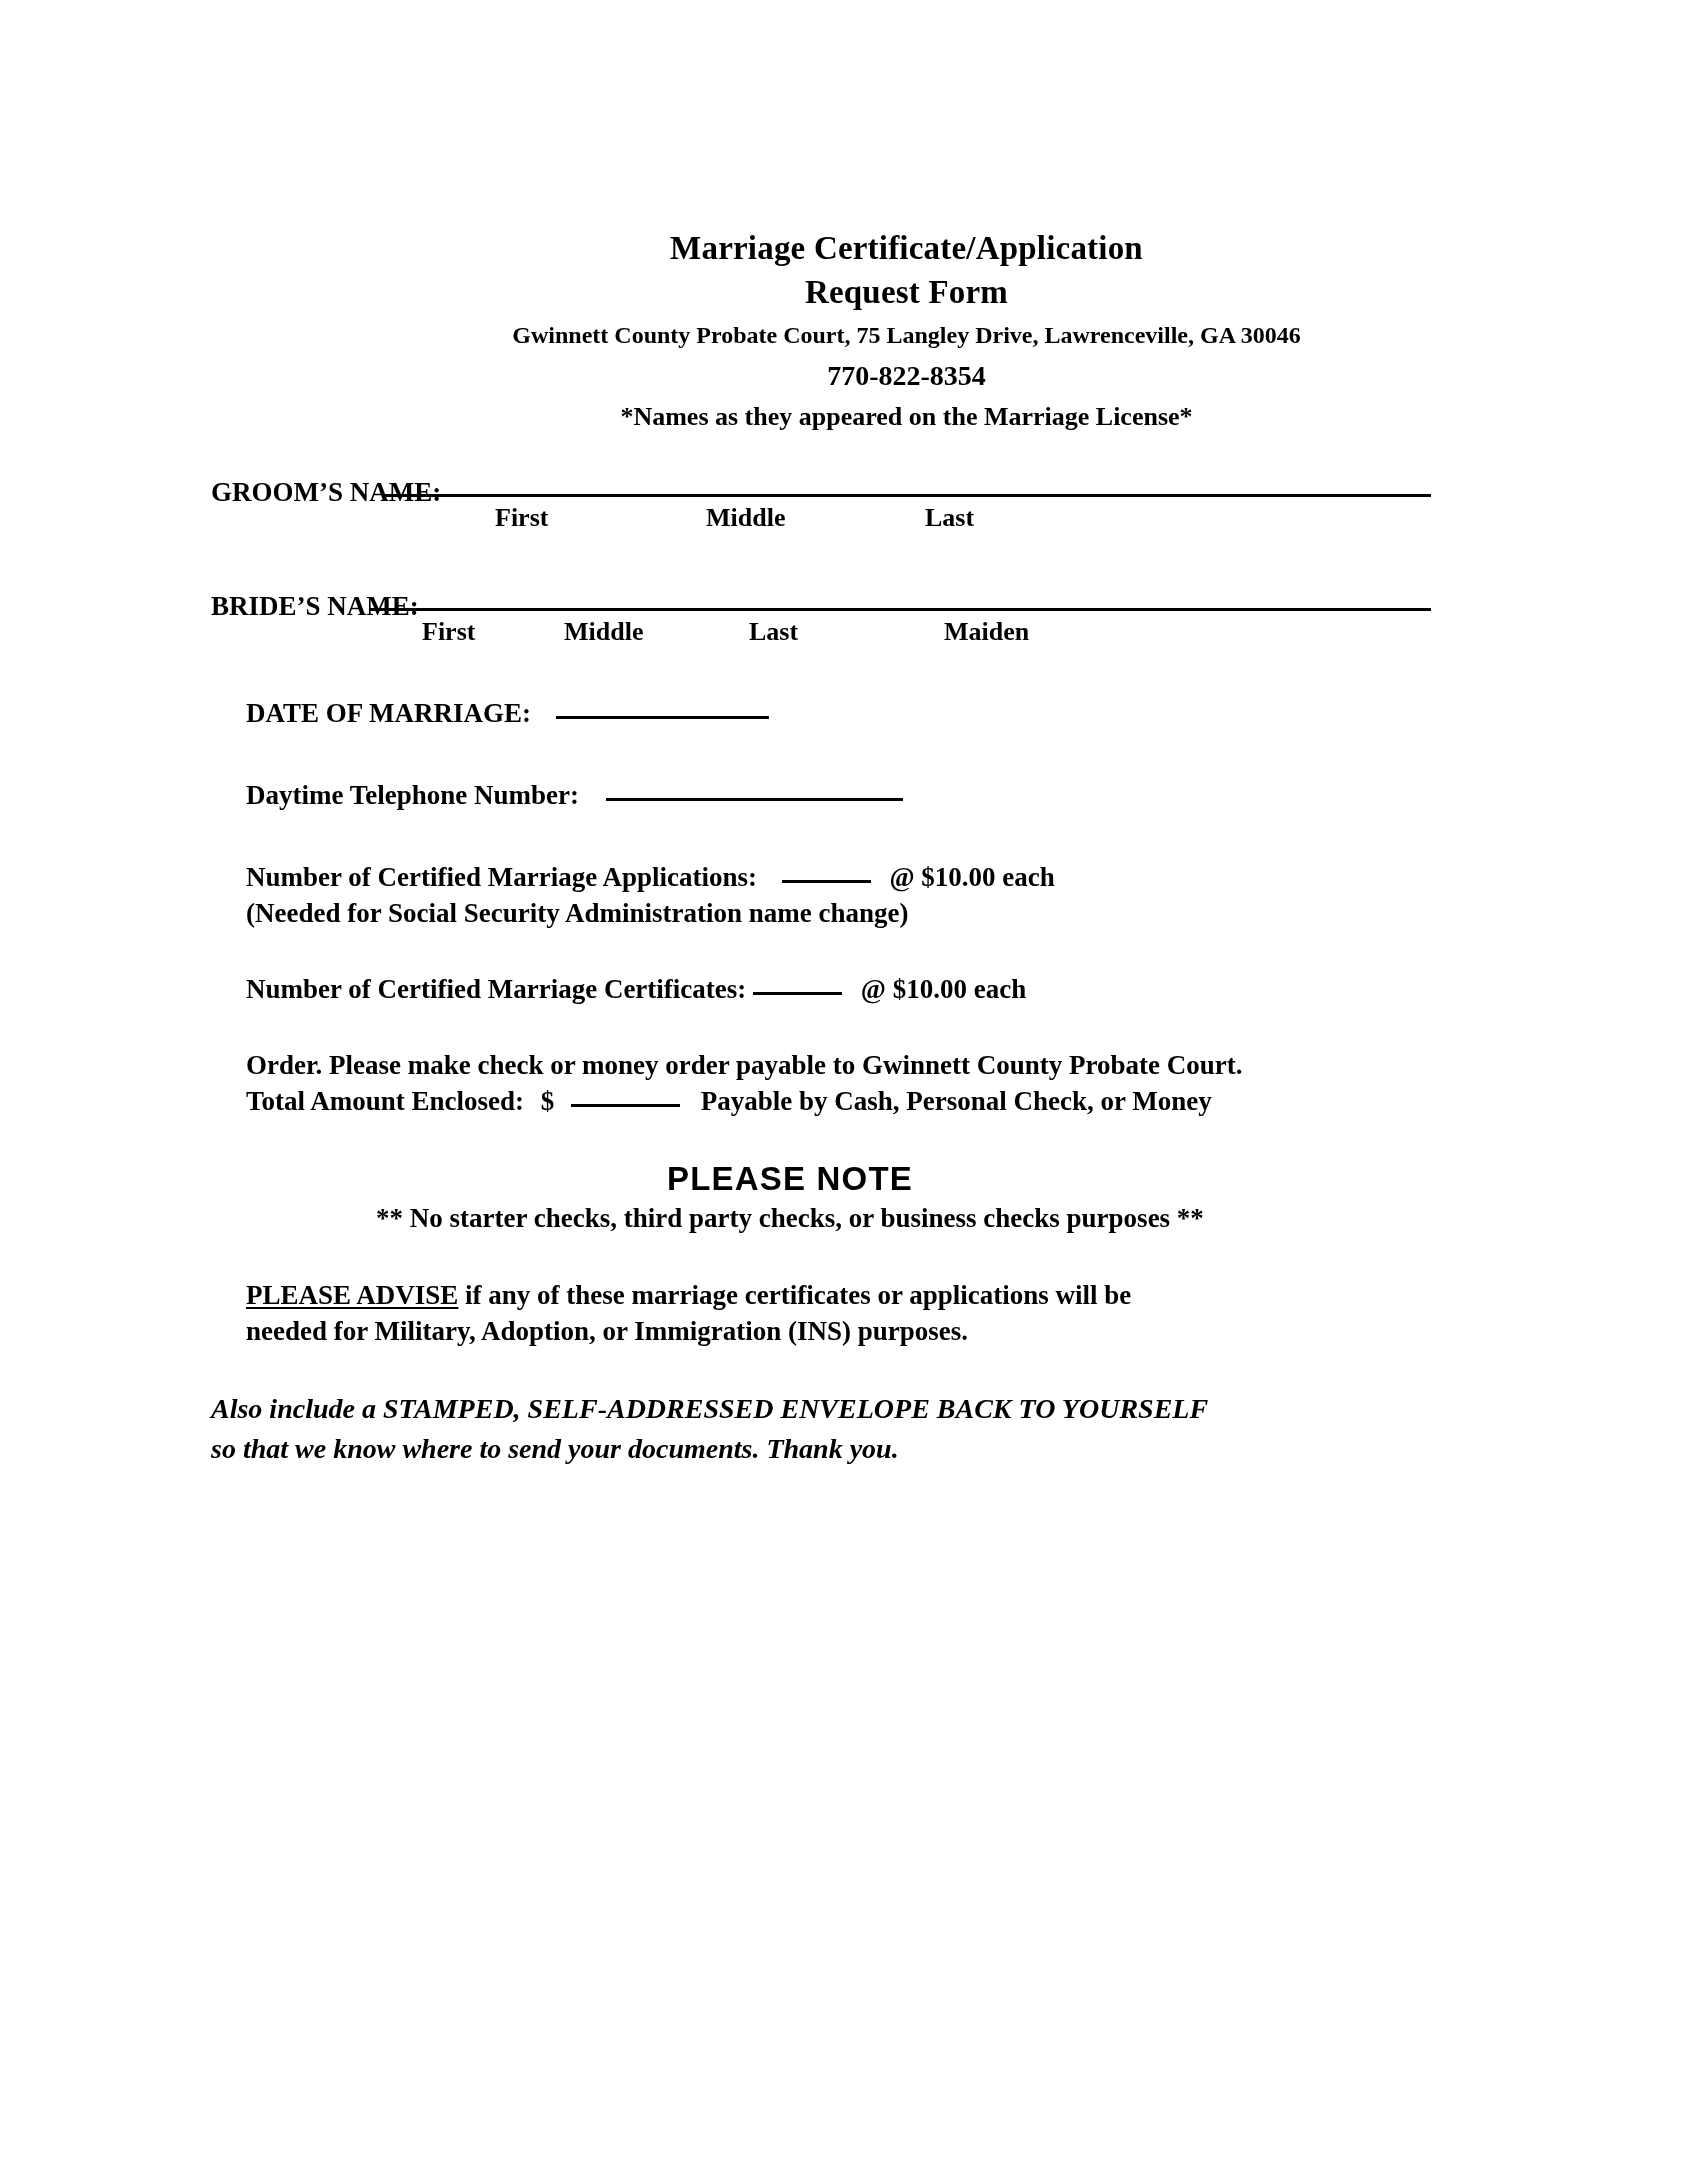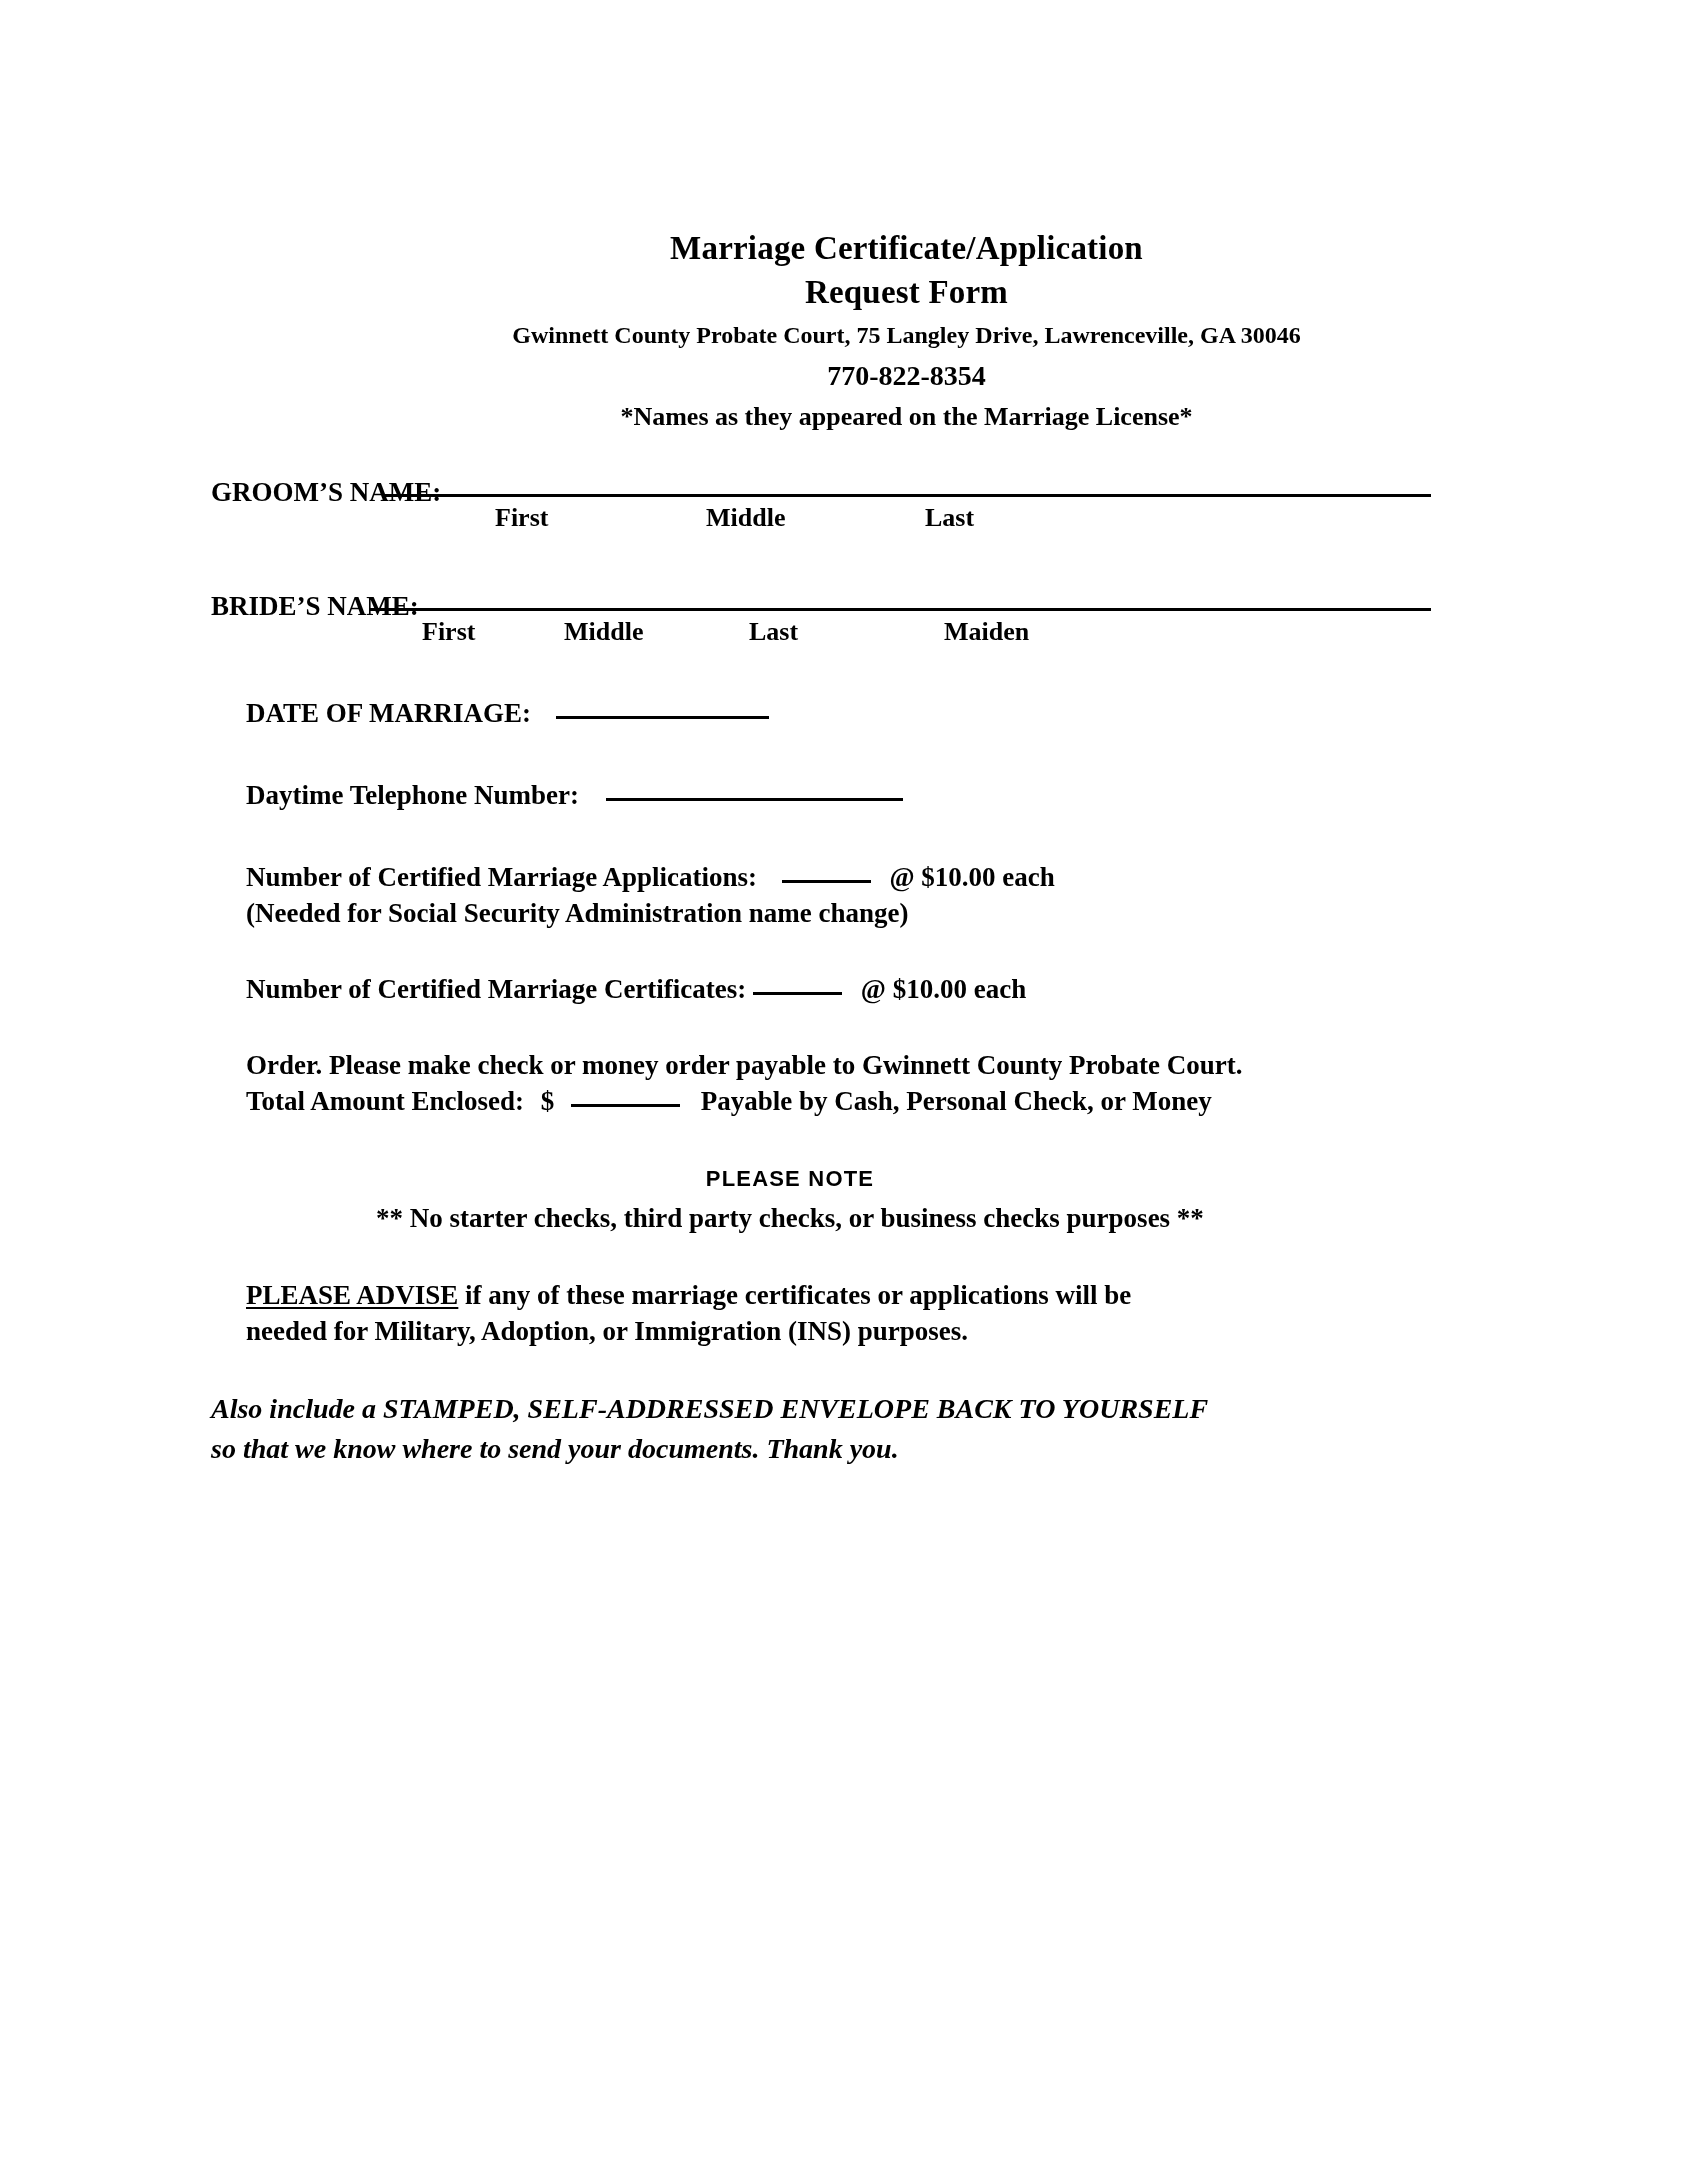--- a/index.html
+++ b/index.html
@@ -92,21 +92,21 @@
 
   .para {
     font-size: 27px;
     font-weight: bold;
     line-height: 36px;
   }
 
   .please-note {
     text-align: center;
     font-family: "Liberation Sans", sans-serif;
-    font-size: 22px;
+    font-size: 33px;
     font-weight: bold;
     letter-spacing: 1.2px;
     line-height: 40px;
     width: 1158px;
   }
   .note-sub {
     text-align: center;
     font-size: 27px;
     font-weight: bold;
     line-height: 38px;

